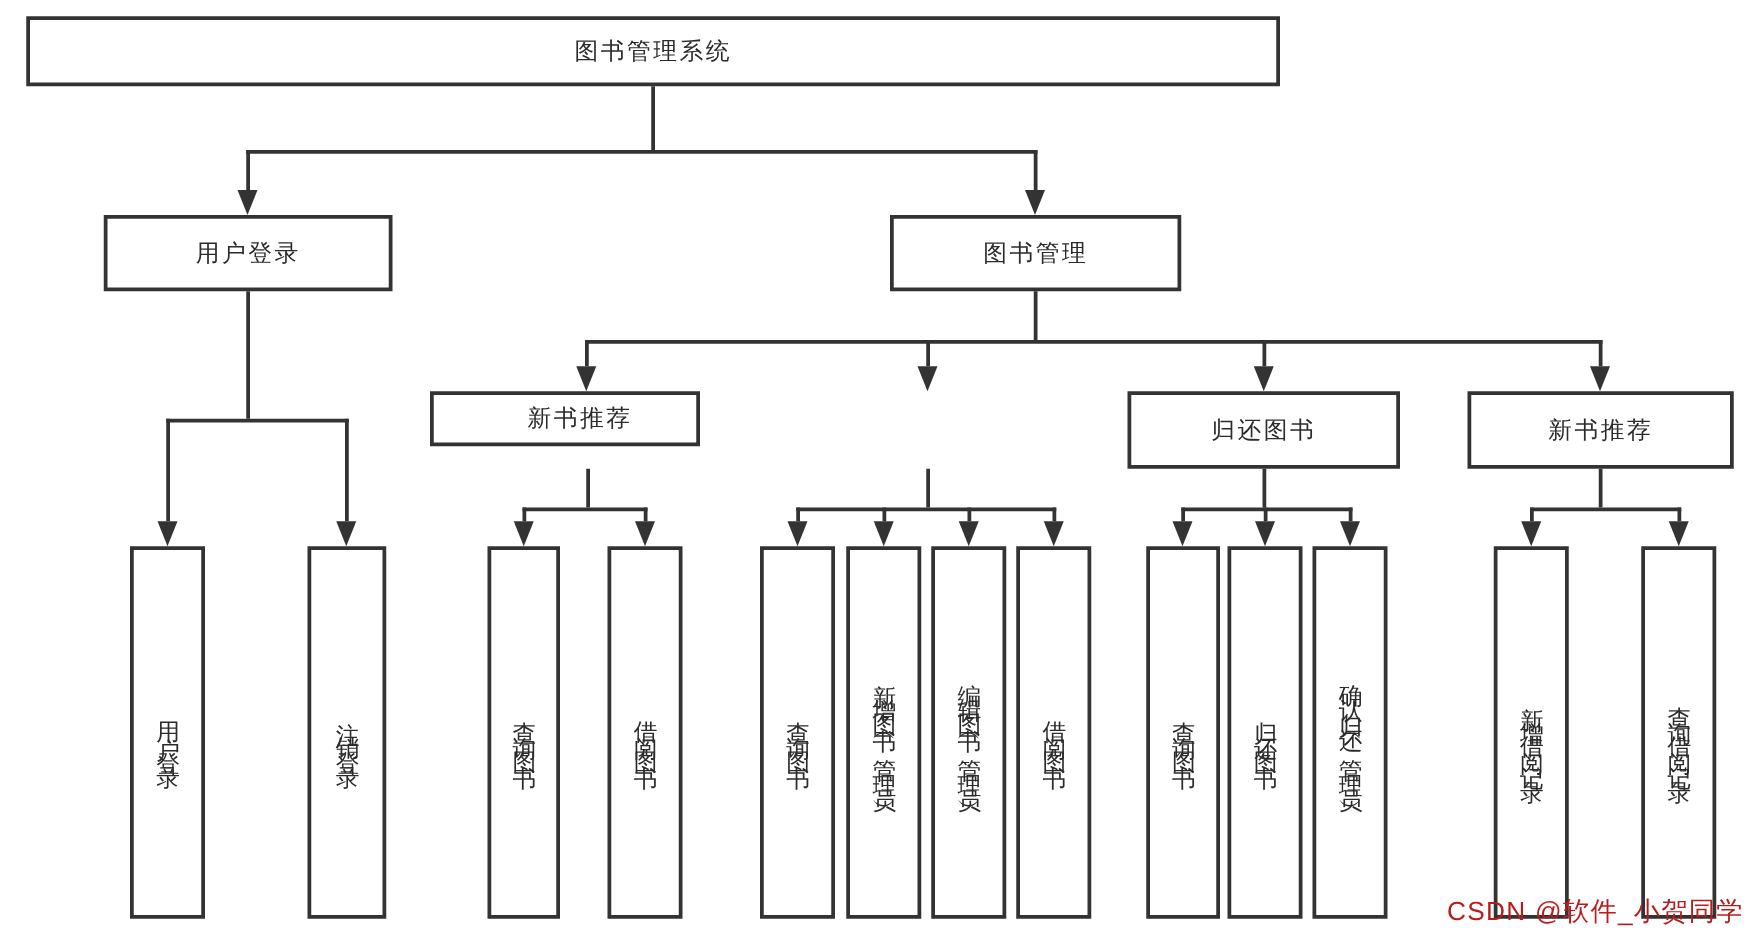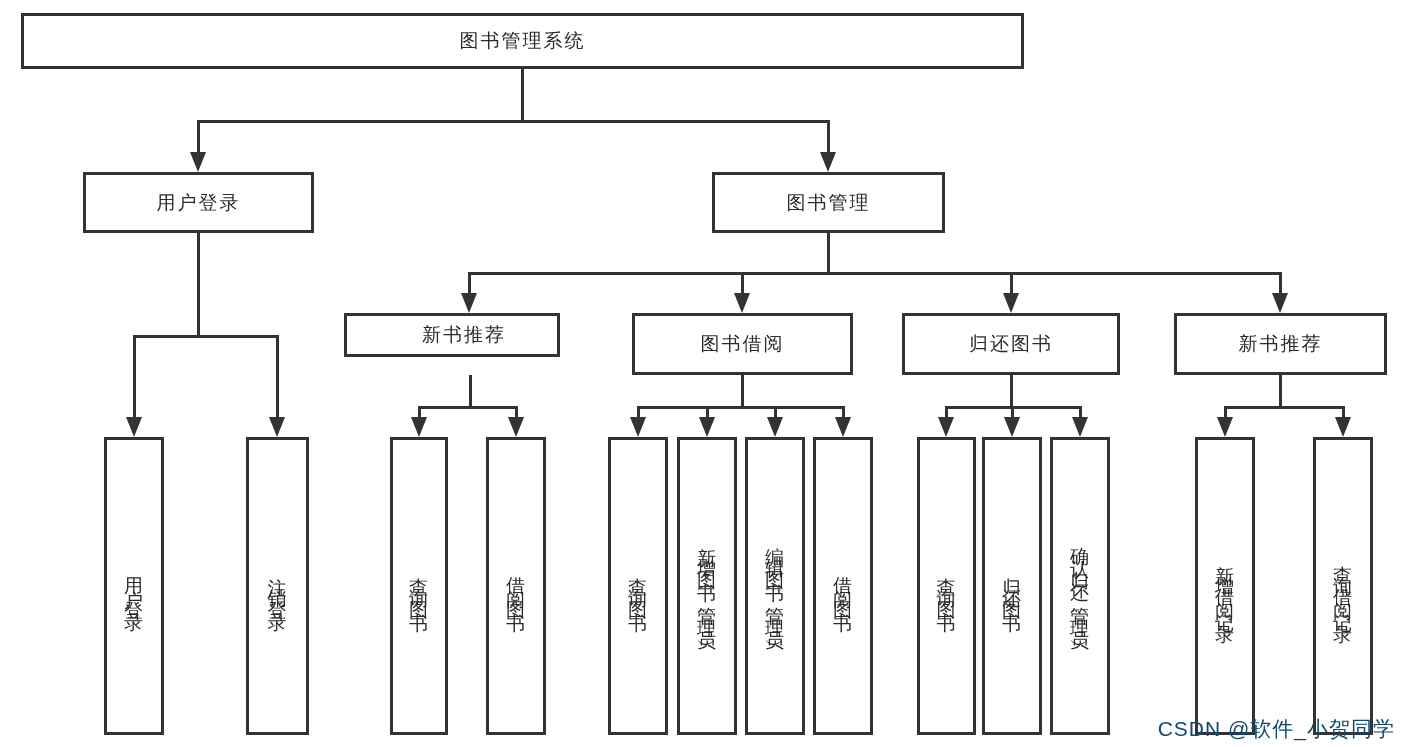--- a/index.html
+++ b/index.html
@@ -16,35 +16,34 @@
     writing-mode:vertical-rl;text-orientation:mixed;
     font-size:19px;letter-spacing:12px;line-height:1;
   }
   .line{position:absolute;background:#333333;}
   .arrow{
     position:absolute;width:0;height:0;
     border-left:8px solid transparent;border-right:8px solid transparent;
     border-top:20px solid #333333;
   }
   .watermark{
-    position:absolute;right:10px;bottom:4px;color:#0c4a6e;font-size:21px;letter-spacing:1px;
+    position:absolute;right:10px;bottom:4px;color:#b91c1c;font-size:21px;letter-spacing:1px;
   }
 </style>
 </head>
 <body>
 
 <div class="canvas">
 
   <div class="box hbox" style="left:21px;top:13px;width:1003px;height:56px;text-align:right;">图书管理系统</div>
 
   <div class="box hbox" style="left:83px;top:172px;width:231px;height:61px;">用户登录</div>
   <div class="box hbox" style="left:712px;top:172px;width:233px;height:61px;">图书管理</div>
 
   <div class="box hbox" style="left:344px;top:313px;width:216px;height:44px;padding-left:24px;">新书推荐</div>
-  <div class="box hbox" style="left:632px;top:313px;width:221px;height:62px;">图书借阅</div>
   <div class="box hbox" style="left:902px;top:313px;width:218px;height:62px;">归还图书</div>
   <div class="box hbox" style="left:1174px;top:313px;width:213px;height:62px;">新书推荐</div>
 
   <div class="box vbox" style="left:104px;top:437px;width:60px;height:298px;">用户登录</div>
   <div class="box vbox" style="left:246px;top:437px;width:63px;height:298px;">注销登录</div>
 
   <div class="box vbox" style="left:390px;top:437px;width:58px;height:298px;">查询图书</div>
   <div class="box vbox" style="left:486px;top:437px;width:60px;height:298px;">借阅图书</div>
 
   <div class="box vbox" style="left:608px;top:437px;width:60px;height:298px;">查询图书</div>

